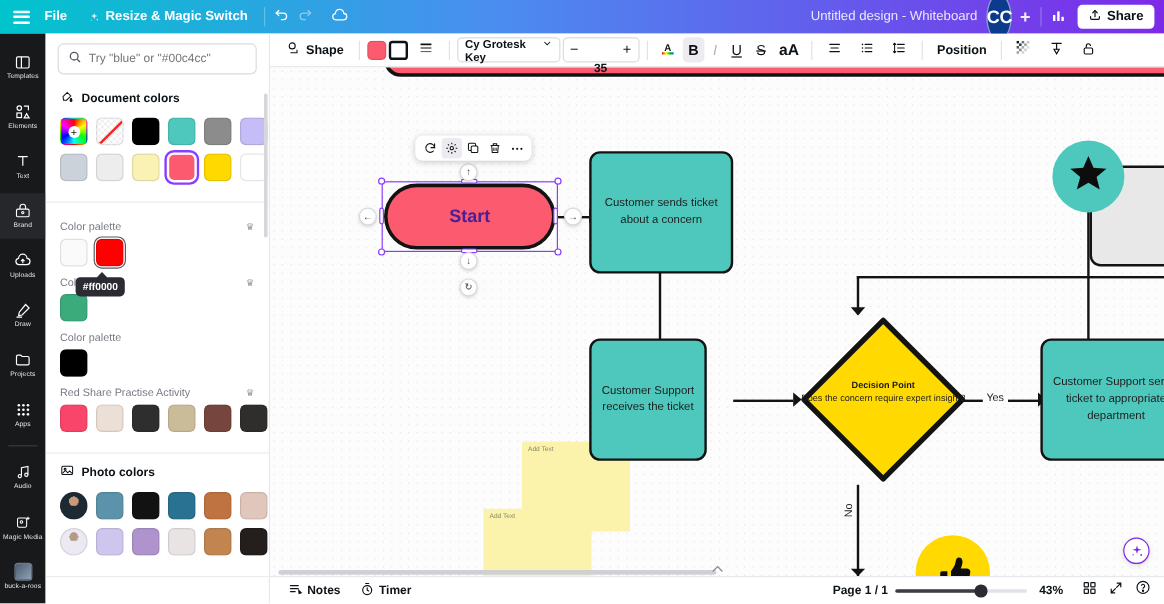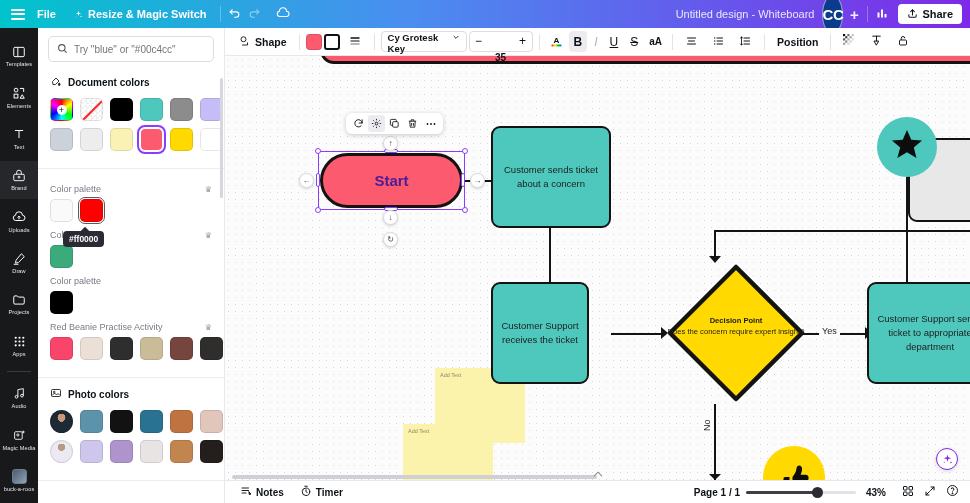--- a/index.html
+++ b/index.html
@@ -462,21 +462,21 @@
 
       <div class="pal-label">
         <span>Color palette</span>
         <span class="crown" style="visibility:hidden">♛</span>
       </div>
       <div class="sw-row">
         <div class="sw" style="background:#000000"></div>
       </div>
 
       <div class="pal-label">
-        <span>Red Beanie Practise Activity</span>
+        <span>Red Share Practise Activity</span>
         <span class="crown">♛</span>
       </div>
       <div class="sw-row">
         <div class="sw" style="background:#f9456a"></div>
         <div class="sw" style="background:#ecdfd6"></div>
         <div class="sw" style="background:#2e2e2e"></div>
         <div class="sw" style="background:#cbbc99"></div>
         <div class="sw" style="background:#76453e"></div>
         <div class="sw" style="background:#2f2e2c"></div>
       </div>
@@ -581,21 +581,21 @@
     <div class="tt" style="padding:0 5px">
         <span class="gly" style="font-style:italic;font-weight:normal;color:#b4b4bb">I</span>
       </div>
     <div class="tt" style="padding:0 5px">
         <span class="gly" style="text-decoration:underline;font-weight:normal">U</span>
       </div>
     <div class="tt" style="padding:0 5px">
         <span class="gly" style="text-decoration:line-through;font-weight:normal">S</span>
       </div>
     <div class="tt" style="padding:0 4px">
-        <span style="font-size:10px;font-weight:bold">aA</span>
+        <span style="font-size:13px;font-weight:bold">aA</span>
       </div>
     <div class="vsep"></div>
     <div class="tt">
       <span>
         <svg width="13" height="12" viewBox="0 0 24 24" stroke="#0d1216" stroke-width="2" stroke-linecap="round">
             <path d="M4 6h16M6 12h12M4 18h16"></path>
           </svg>
       </span>
     </div>
     <div class="tt">

